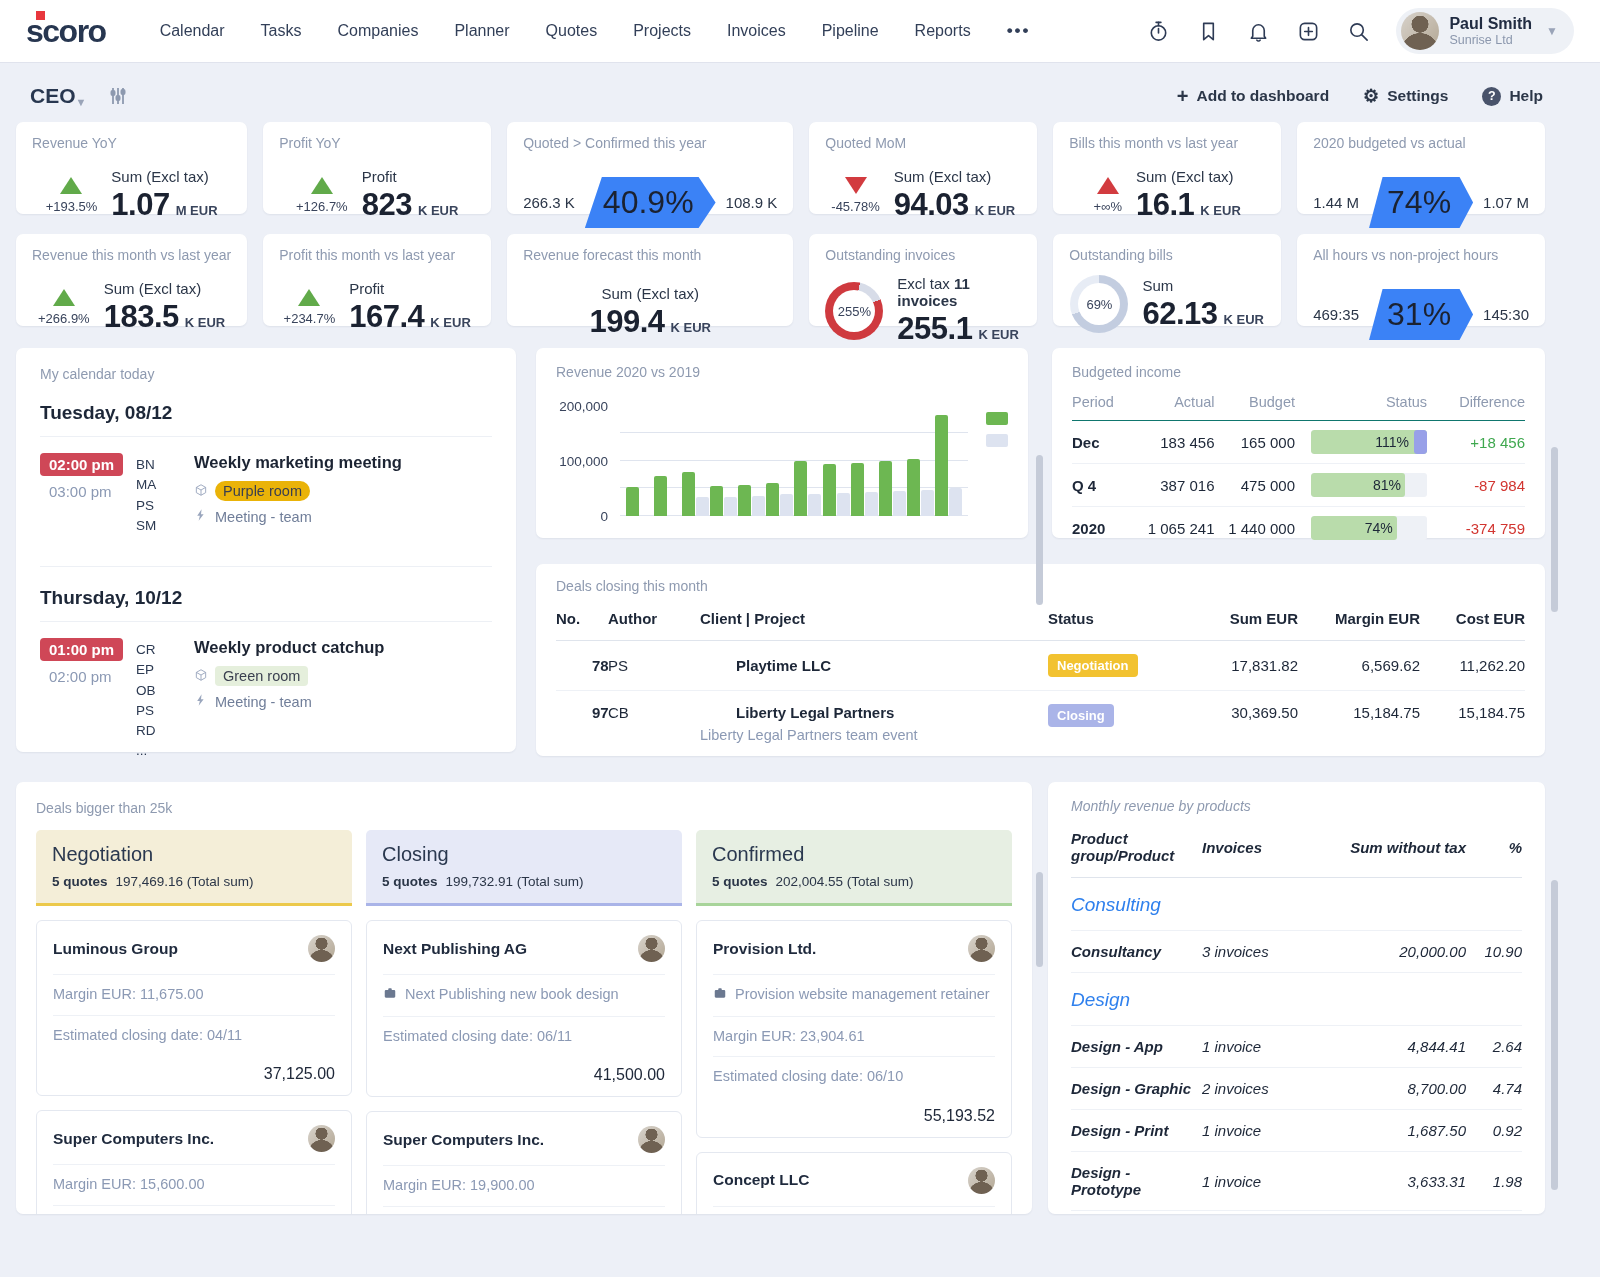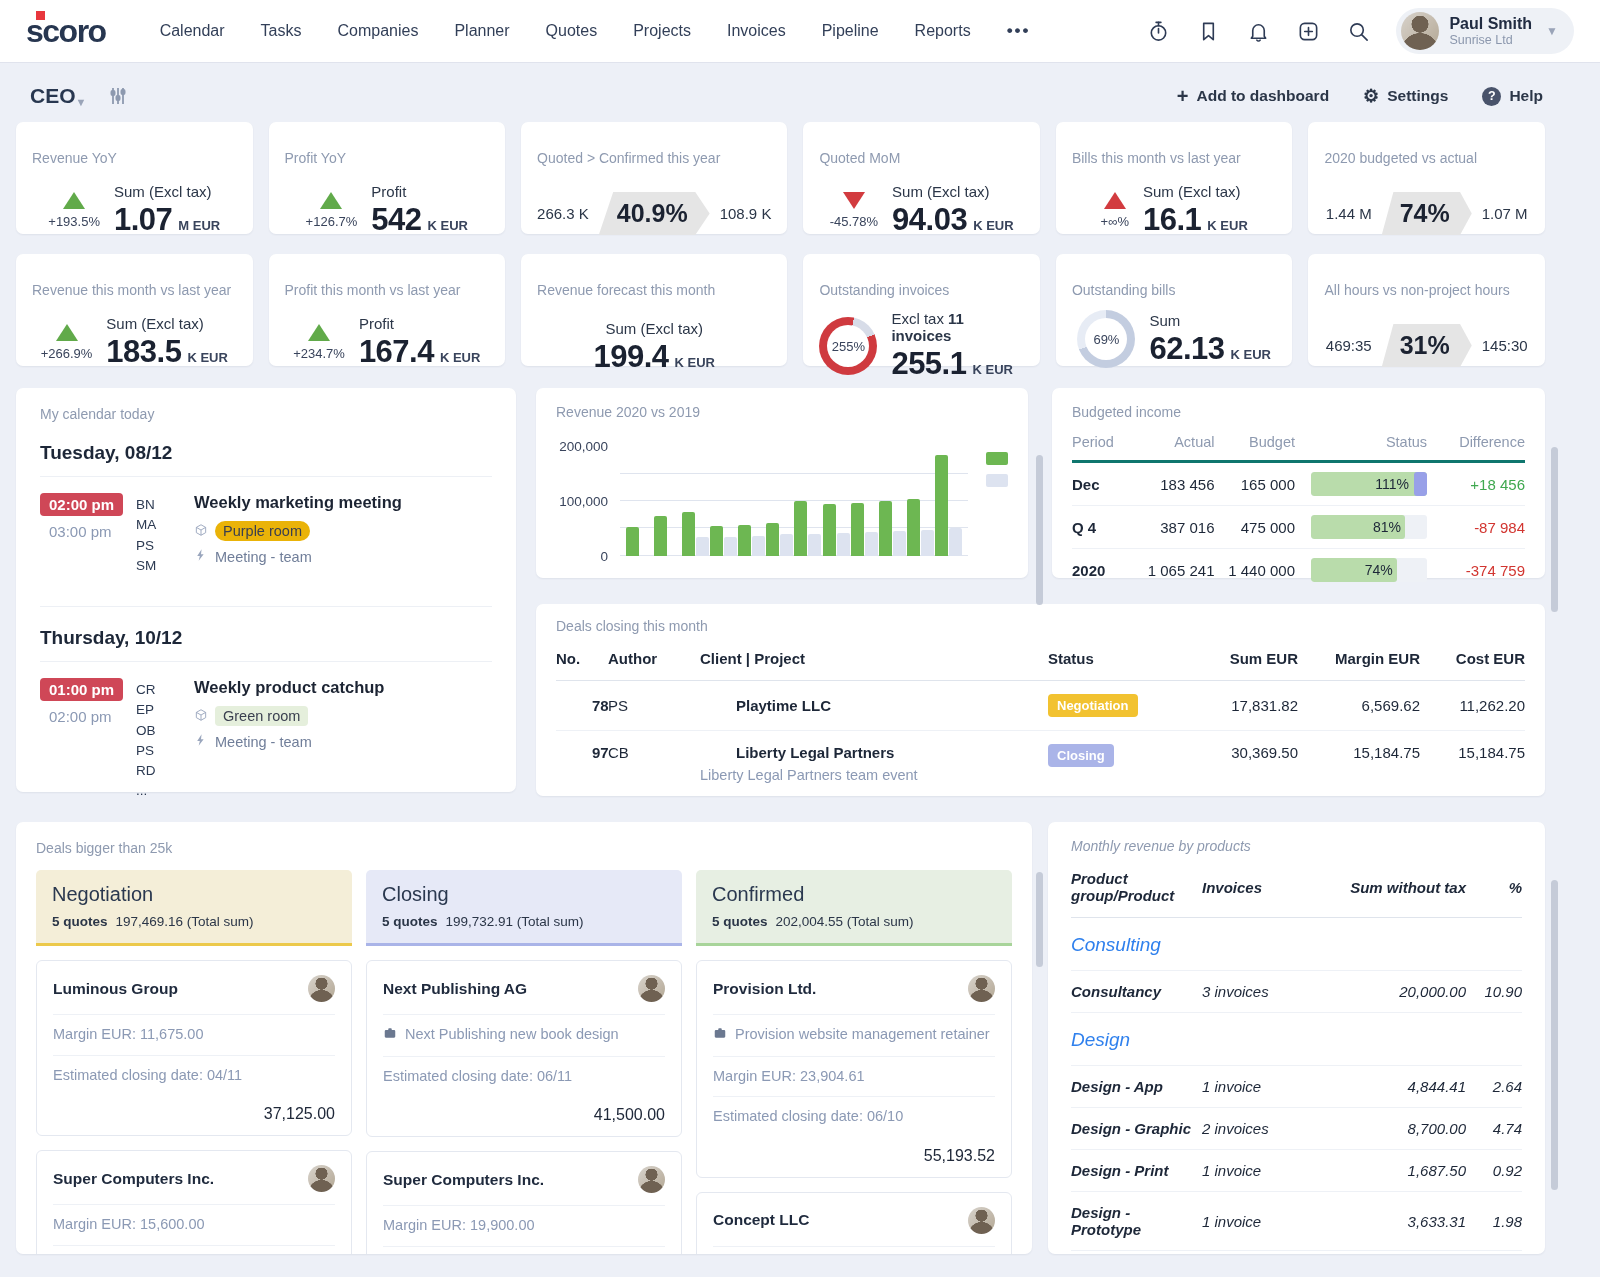--- a/index.html
+++ b/index.html
@@ -40,36 +40,36 @@
   .sub-actions .act { display:flex; align-items:center; gap:8px; font-size:15.5px; font-weight:bold; color:#2b3648; cursor:pointer; }
   .plus-glyph { font-size:20px; font-weight:bold; }
   .gear-glyph { font-size:18px; }
   .help-glyph { width:19px; height:19px; border-radius:50%; background:#49536b; color:#fff; font-size:12.5px; font-weight:bold;
                 display:inline-flex; align-items:center; justify-content:center; }
   
   .card, .panel { background:#fff; border-radius:7px; box-shadow:0 1px 2px rgba(23,43,77,.07); }
   .panel-title { font-size:14px; color:#8e9ab0; }
   
   .kpi-grid { display:grid; grid-template-columns:repeat(6,1fr); gap:20px 16px; }
-  .kpi { height:112px; padding:28px 16px; cursor:pointer; }
+  .kpi { height:92px; padding:13px 16px; cursor:pointer; }
   .kpi-title { font-size:14px; color:#8e9ab0; white-space:nowrap; overflow:hidden; }
   .kpi-body { display:flex; align-items:center; justify-content:center; gap:14px; margin-top:17px; }
   .trend { display:flex; flex-direction:column; align-items:center; gap:5px; }
   .tri-up { width:0; height:0; border-left:11px solid transparent; border-right:11px solid transparent; border-bottom:17px solid #61aa4a; }
   .tri-down { width:0; height:0; border-left:11px solid transparent; border-right:11px solid transparent; border-top:17px solid #d23b3f; }
   .tri-up.red { border-bottom-color:#d23b3f; }
   .trend-pct { font-size:13px; color:#39445c; }
   .metric-label { font-size:15px; color:#2b3648; margin-bottom:2px; }
   .metric-label b { font-weight:bold; }
   .metric-value { display:flex; align-items:baseline; gap:6px; }
   .metric-value .num { font-size:31px; font-weight:bold; color:#1b2231; letter-spacing:-.5px; }
   .metric-value .unit { font-size:13px; font-weight:bold; color:#39445c; }
   .cmp-body { display:flex; align-items:center; justify-content:center; gap:10px; margin-top:26px; }
   .cmp-side { font-size:15px; color:#2b3648; white-space:nowrap; }
-  .cmp-mid { font-size:25px; font-weight:bold; color:#1b2231; background:#e5e5e5; padding:7px 22px 7px 18px;
+  .cmp-mid { font-size:32px; font-weight:normal; color:#1b2231; background:#3b82f6; padding:7px 22px 7px 18px;
              clip-path:polygon(13% 0, 87% 0, 100% 50%, 87% 100%, 0 100%); }
   .donut { width:58px; height:58px; border-radius:50%; position:relative; flex:none; }
   .donut::after { content:""; position:absolute; inset:8px; background:#fff; border-radius:50%; }
   .donut span { position:absolute; inset:0; display:flex; align-items:center; justify-content:center;
                 font-size:13px; color:#39445c; z-index:2; }
   .donut-red { background:conic-gradient(from 12deg, #d7dce8 0 15%, #cf3a3f 15% 100%); }
   .donut-blue { background:conic-gradient(#c3cde0 0 69%, #e7ecf5 69% 100%); }
   
   .mid-row { display:flex; gap:20px; margin-top:22px; }
   .calendar-panel { width:500px; height:404px; padding:18px 24px; flex:none; }
@@ -102,21 +102,21 @@
           display:flex; justify-content:space-between; align-items:flex-end; padding:0 6px;
           background:repeating-linear-gradient(to top, #dfe4ee 0 1px, transparent 1px 27.5px); }
   .bar-pair { display:flex; align-items:flex-end; }
   .bar { width:13px; border-radius:2px 2px 0 0; }
   .bar.g { background:#6db752; }
   .bar.s { background:#dde3f0; margin-left:1px; }
   .legend { width:34px; flex:none; padding-top:14px; display:flex; flex-direction:column; gap:9px; align-items:flex-end; }
   .lg-sq { width:22px; height:13px; border-radius:2px; }
   
   .budget-grid { display:grid; grid-template-columns:62px 1fr 1fr 132px 98px; align-items:center; }
-  .budget-grid.head { margin-top:14px; padding-bottom:10px; border-bottom:3px solid #0f766e; }
+  .budget-grid.head { margin-top:14px; padding-bottom:10px; border-bottom:1px solid #0f766e; }
   .budget-grid.row { padding:9px 0; border-bottom:1px solid #eef1f6; cursor:pointer; }
   .bh { font-size:14.5px; color:#8e9ab0; }
   .num-r { text-align:right; font-size:15px; color:#1d2738; }
   .period { font-size:15px; font-weight:bold; color:#1d2738; }
   .status-track { position:relative; height:24px; background:#eef1f6; border-radius:3px; margin-left:16px; overflow:hidden; }
   .status-fill { position:absolute; left:0; top:0; bottom:0; background:#b9dcab; border-radius:3px;
                  display:flex; align-items:center; justify-content:flex-end; }
   .status-fill span { font-size:14px; color:#1d2738; padding-right:4px; }
   .overflow-chip { position:absolute; right:0; top:0; bottom:0; width:13px; background:#98a0e8; border-radius:3px; }
   .diff-pos { color:#3fa84f; } .diff-neg { color:#d23530; }
@@ -281,21 +281,21 @@
     <div class="card kpi">
       <div class="kpi-title">Profit YoY</div>
       <div class="kpi-body">
         <div class="trend">
             <div class="tri-up"></div>
           <div class="trend-pct">+126.7%</div>
           </div>
         <div>
             <div class="metric-label">Profit</div>
           <div class="metric-value">
-              <span class="num">542</span>
+              <span class="num">823</span>
               <span class="unit">K EUR</span>
             </div>
           </div>
       </div>
     </div>
 
     <div class="card kpi">
       <div class="kpi-title">Quoted &gt; Confirmed this year</div>
       <div class="cmp-body">
         <span class="cmp-side">266.3 K</span>

